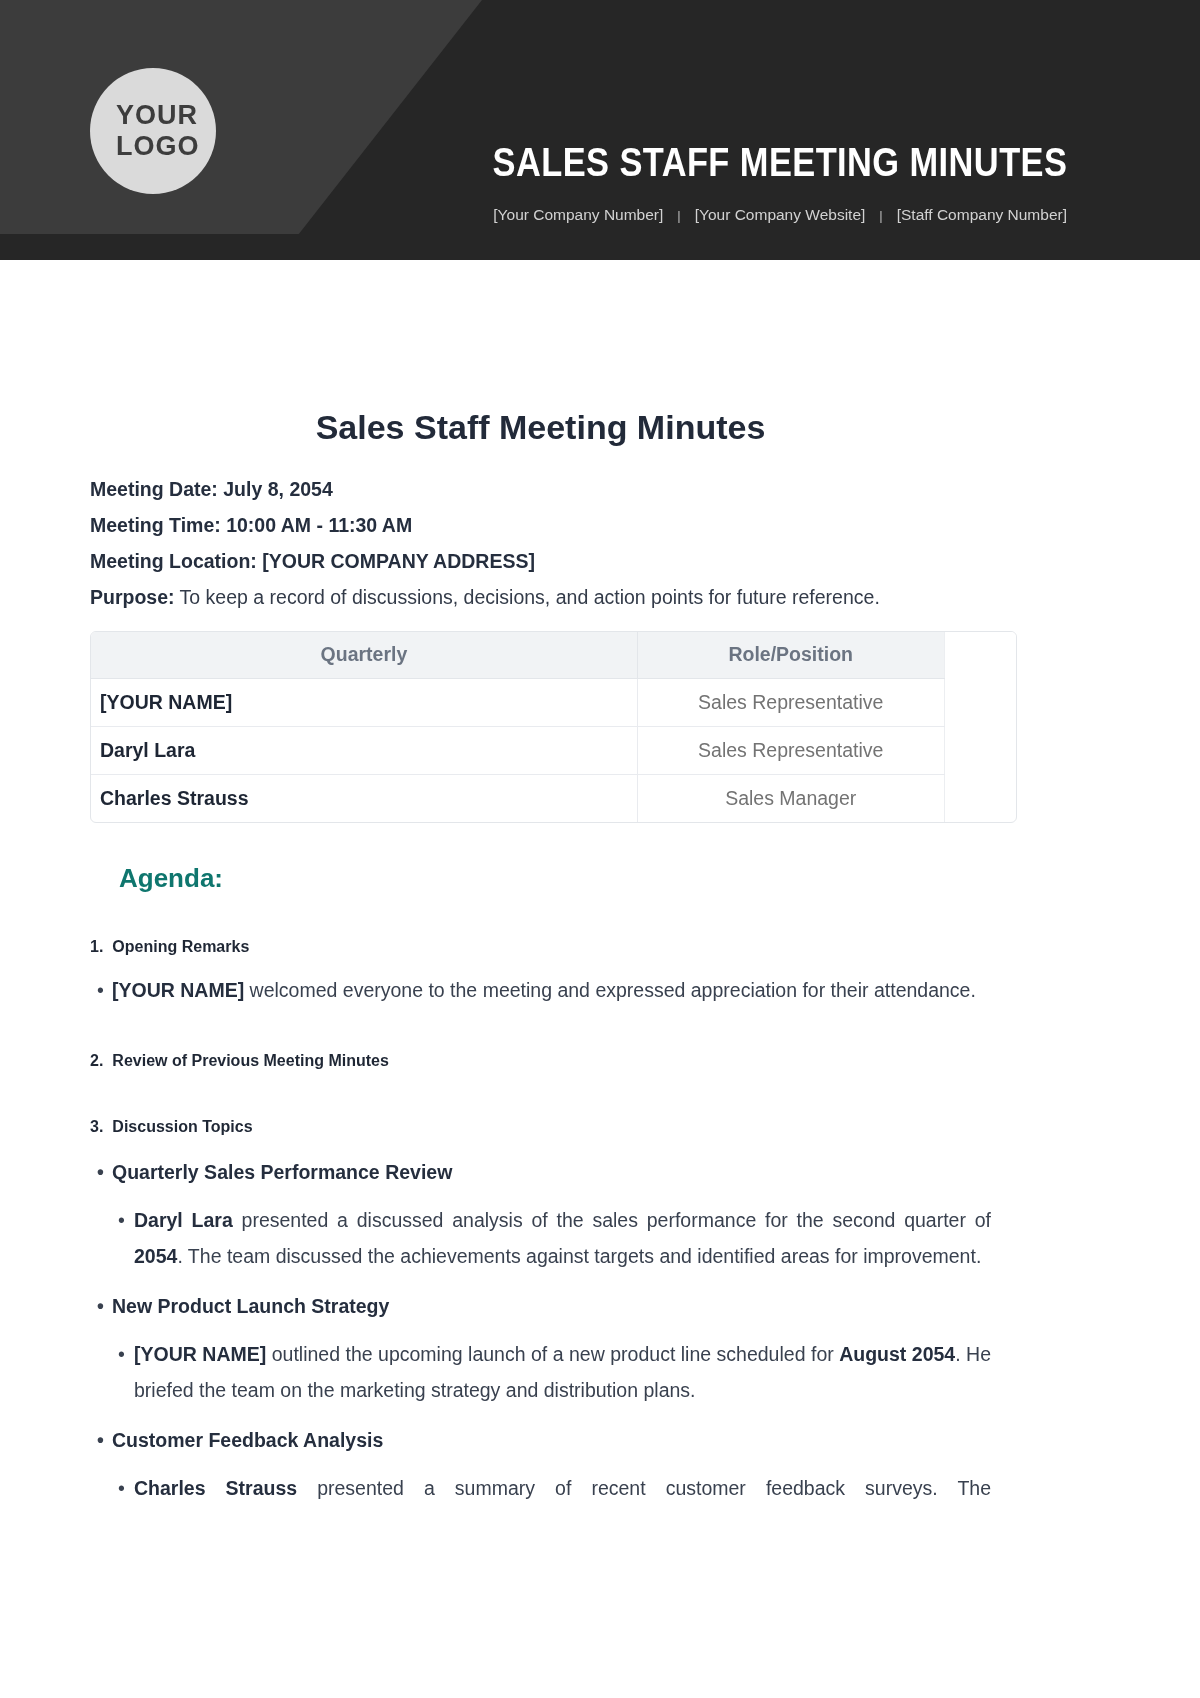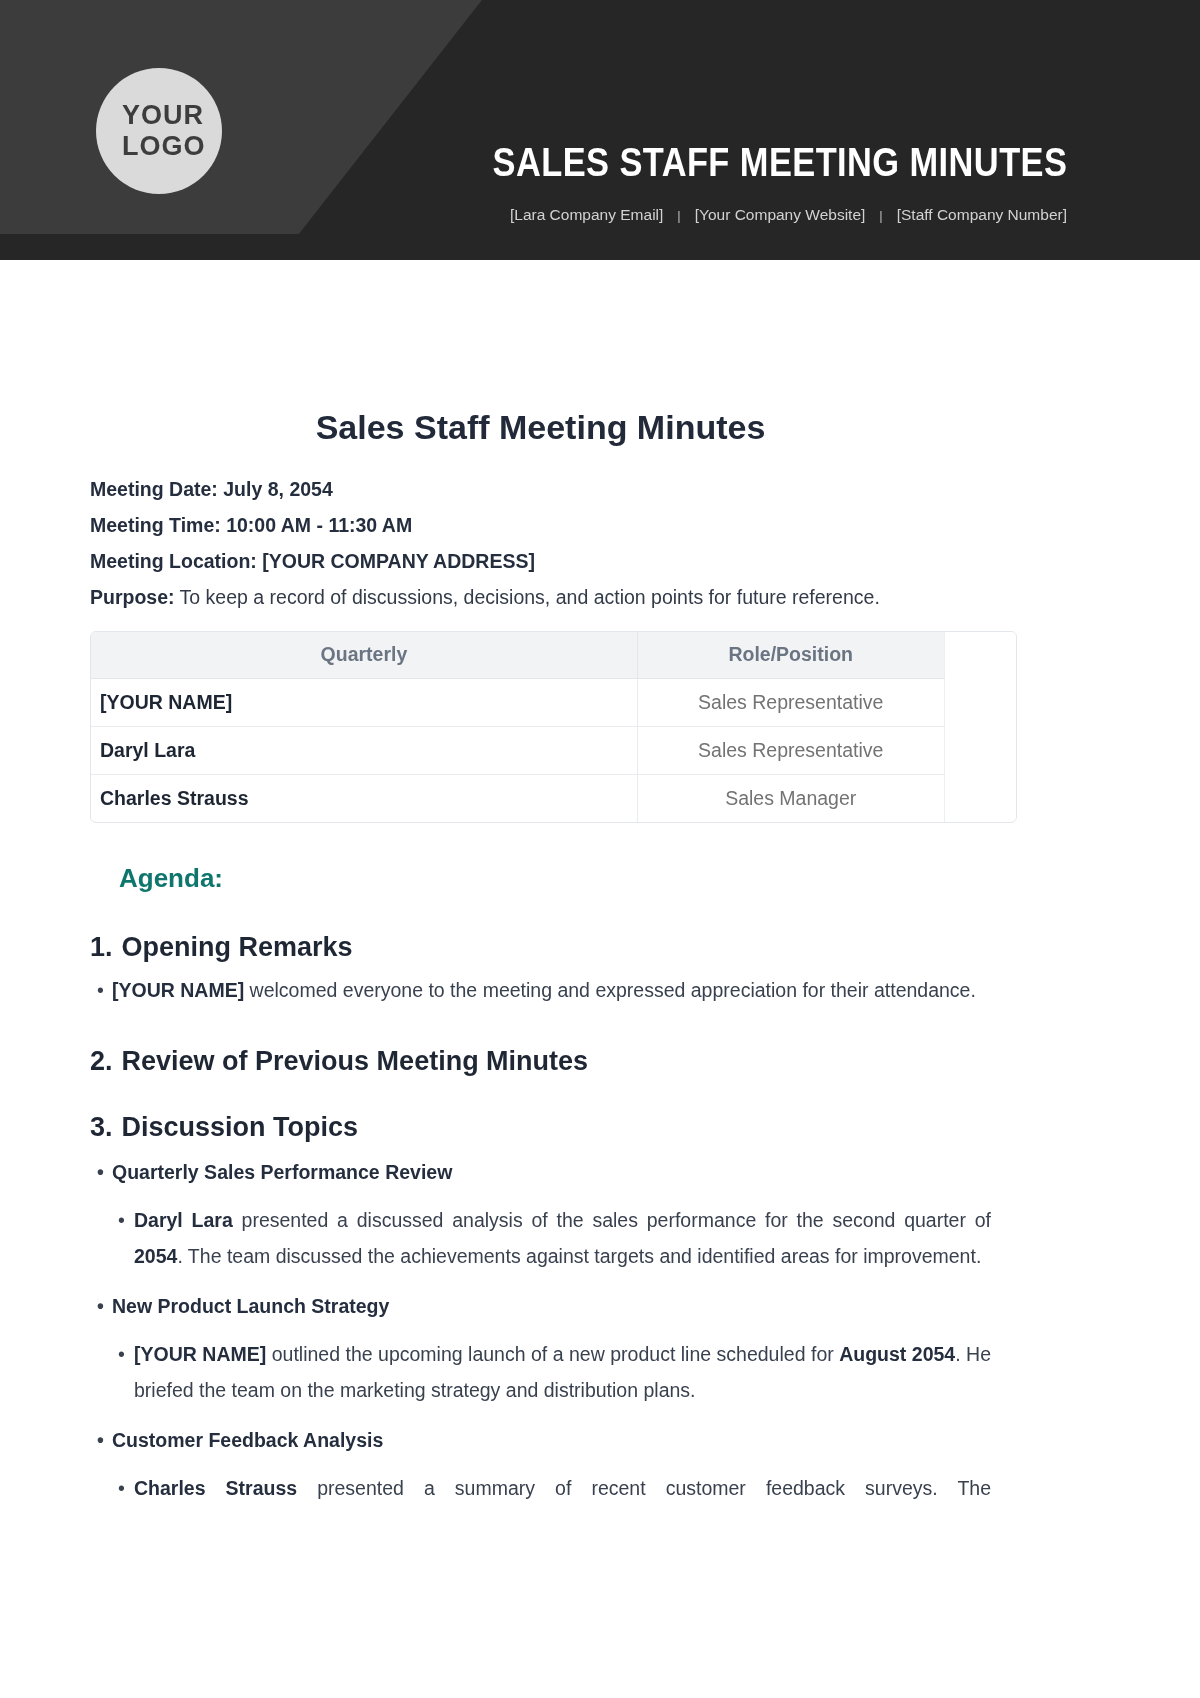--- a/index.html
+++ b/index.html
@@ -3,21 +3,21 @@
 <meta charset="utf-8">
 <style>
   * { margin:0; padding:0; box-sizing:border-box; }
   html, body { width:1200px; height:1698px; overflow:hidden; background:#ffffff; }
   body { font-family:"Liberation Sans", sans-serif; color:#39414f; }
 
   
   .letterhead { position:relative; width:100%; height:260px; background:#262626; overflow:hidden; }
   .letterhead-shape { position:absolute; top:0; left:0; width:482px; height:234px; background:#3c3c3c;
                       clip-path:polygon(0 0, 100% 0, 62% 100%, 0 100%); }
-  .logo-circle { position:absolute; top:68px; left:96px; width:126px; height:126px; border-radius:50%;
+  .logo-circle { position:absolute; top:68px; left:90px; width:126px; height:126px; border-radius:50%;
                  background:#dadada; display:flex; flex-direction:column; align-items:flex-start;
                  justify-content:center; padding-left:26px; color:#3d3d3d; font-weight:bold;
                  font-size:27px; line-height:1.15; letter-spacing:1px; }
   .letterhead-title { position:absolute; right:133px; top:140px; color:#ffffff; font-weight:bold;
                       font-size:40px; letter-spacing:.5px; white-space:nowrap;
                       transform:scaleX(.86); transform-origin:100% 50%; }
   .contact-bar { position:absolute; right:133px; top:206px; display:flex; align-items:center;
                  color:#d2d2d2; font-size:15.5px; white-space:nowrap; }
   .contact-sep { margin:0 14px; color:#b9b9b9; font-size:13px; }
 
@@ -36,42 +36,42 @@
   th.head-role { border-left:1px solid #e3e6ea; }
   th.head-empty { background:#ffffff; border-left:1px solid #eceef1; border-bottom:none; width:72px; }
   td { height:48px; }
   td.cell-name { width:547px; font-weight:bold; color:#1e2634; padding-left:9px; }
   td.cell-role { width:307px; text-align:center; color:#737373; border-left:1px solid #e9ebef;margin-top:26px; }
   td.cell-empty { width:72px; border-left:1px solid #eceef1; }
   tr.rowline td.cell-name, tr.rowline td.cell-role { border-bottom:1px solid #e9ebef; }
 
   
   .agenda-heading { margin-top:40px; font-size:26px; font-weight:bold; color:#0f766e;margin-left:29px; }
-  .section-heading { margin-top:40px; font-size:27px; font-weight:bold; color:#1f2735; line-height:26px; }
+  .section-heading { margin-top:40px; font-size:16px; font-weight:bold; color:#1f2735; line-height:26px; }
   .section-heading .num { margin-right:9px; }
   .bullet { position:relative; margin-top:12px; padding-left:22px; padding-right:26px;
             font-size:19.5px; line-height:36px; color:#39414f; text-align:justify; }
   .bullet::before { content:"\2022"; position:absolute; left:7px; color:#39414f; }
   .bullet.topic { font-weight:bold; color:#252e3e; text-align:left; margin-top:14px; }
   .bullet.sub { padding-left:44px; }
   .bullet.sub::before { left:28px; }
   .bullet.cut { text-align-last:justify; }
 </style>
 </head>
 <body>
 
 <div class="letterhead">
   <div class="letterhead-shape"></div>
   <div class="logo-circle">
     <span>YOUR</span>
     <span>LOGO</span>
   </div>
   <div class="letterhead-title">SALES STAFF MEETING MINUTES</div>
   <div class="contact-bar">
-    <span>[Lara Company Email]</span>
+    <span>[Your Company Number]</span>
     <span class="contact-sep">|</span>
     <span>[Your Company Website]</span>
     <span class="contact-sep">|</span>
     <span>[Staff Company Number]</span>
   </div>
 </div>
 
 <div class="doc">
 
   <div class="doc-title">Sales Staff Meeting Minutes</div>

